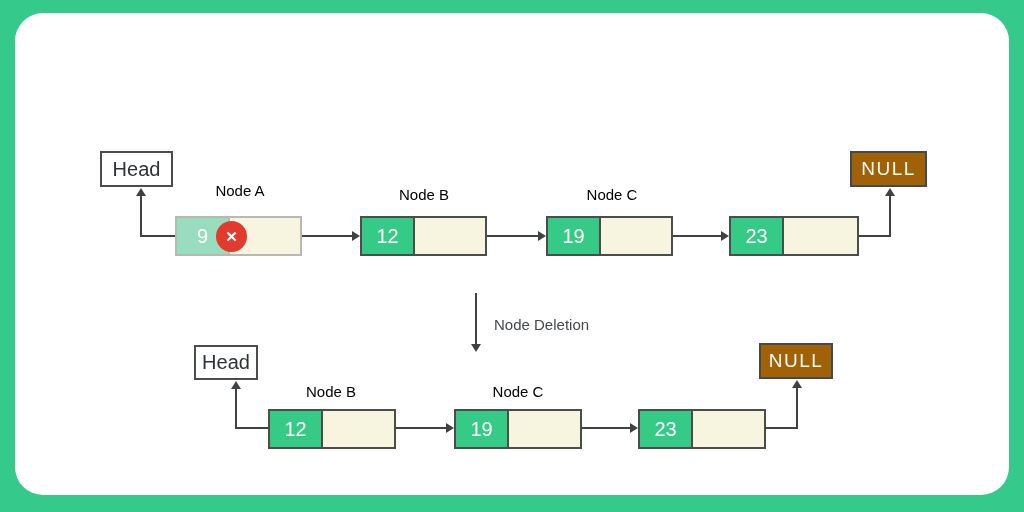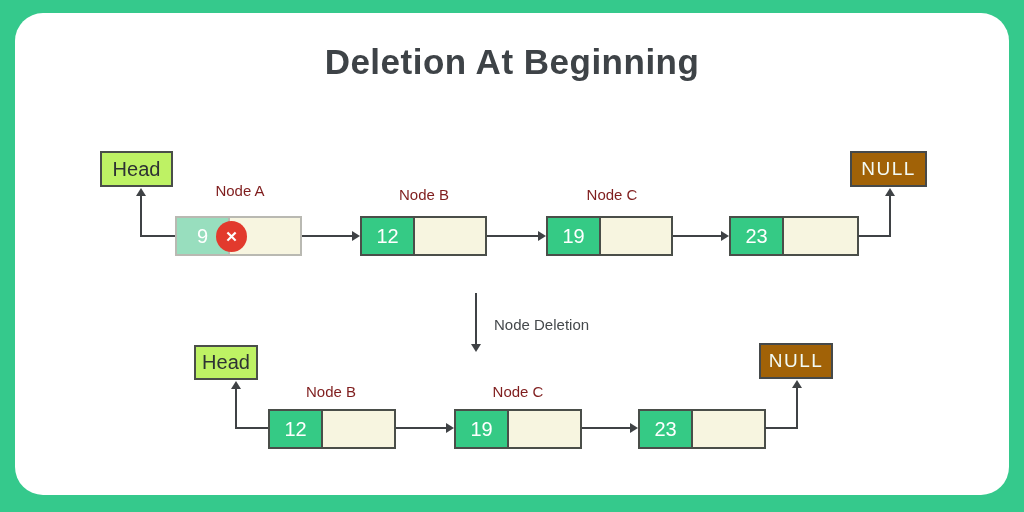--- a/index.html
+++ b/index.html
@@ -7,33 +7,33 @@
   body { font-family: "Liberation Sans", sans-serif; }
 
   .stage { position: relative; width: 1024px; height: 512px; background: #35c98c; }
   .card  { position: absolute; left: 15px; top: 13px; right: 15px; bottom: 17px;
            background: #ffffff; border-radius: 28px; }
 
   .title { position: absolute; left: 0; right: 0; top: 42px; text-align: center;
            font-size: 35px; font-weight: bold; color: #3e4347; letter-spacing: 0.5px; }
 
   .box { position: absolute; display: flex; align-items: center; justify-content: center; }
-  .head-box { background: #bef264; border: 2px solid #4a4e49; font-size: 20px; color: #2e3234; }
+  .head-box { background: #ffffff; border: 2px solid #4a4e49; font-size: 20px; color: #2e3234; }
   .null-box { background: #a16207; border: 2px solid #45494a; font-size: 19px; color: #f2faf5;
               letter-spacing: 1.5px; }
 
   .node { position: absolute; height: 40px; display: flex; border: 2px solid #4a4e49; background: #f7f5e0; }
   .node .vcell { width: 53px; background: #35ca85; border-right: 2px solid #4a4e49;
                  display: flex; align-items: center; justify-content: center;
                  color: #ffffff; font-size: 20px; }
   .node .pcell { flex: 1; background: #f7f5e0; }
   .node.deleted { border-color: #b9b9b2; }
   .node.deleted .vcell { background: #98debe; border-right-color: #b9b9b2; }
 
-  .nlabel { position: absolute; width: 120px; text-align: center; font-size: 15px; color: #7f1d1d; }
+  .nlabel { position: absolute; width: 120px; text-align: center; font-size: 15px; color: #000000; }
 
   .hline { position: absolute; height: 2px; background: #3f4245; }
   .vline { position: absolute; width: 2px; background: #3f4245; }
   .ah    { position: absolute; width: 0; height: 0; }
   .ah.up    { border-left: 5px solid transparent; border-right: 5px solid transparent;
               border-bottom: 8px solid #3f4245; }
   .ah.down  { border-left: 5px solid transparent; border-right: 5px solid transparent;
               border-top: 8px solid #3f4245; }
   .ah.right { border-top: 5px solid transparent; border-bottom: 5px solid transparent;
               border-left: 8px solid #3f4245; }
@@ -44,21 +44,20 @@
            font-size: 15px; font-weight: bold; }
 
   .trans-label { position: absolute; left: 494px; top: 316px; font-size: 15px; color: #45494c; }
 </style>
 </head>
 <body>
 
 <div class="stage">
   <div class="card"></div>
 
-  <div class="title">Deletion At Beginning</div>
 
   <div class="box head-box" style="left:100px; top:151px; width:73px; height:36px;">
     <span>Head</span>
   </div>
 
   <div class="ah up" style="left:136px; top:188px;"></div>
   <div class="vline" style="left:140px; top:194px; height:43px;"></div>
   <div class="hline" style="left:140px; top:235px; width:36px;"></div>
 
   <div class="nlabel" style="left:180px; top:182px;">Node A</div>

